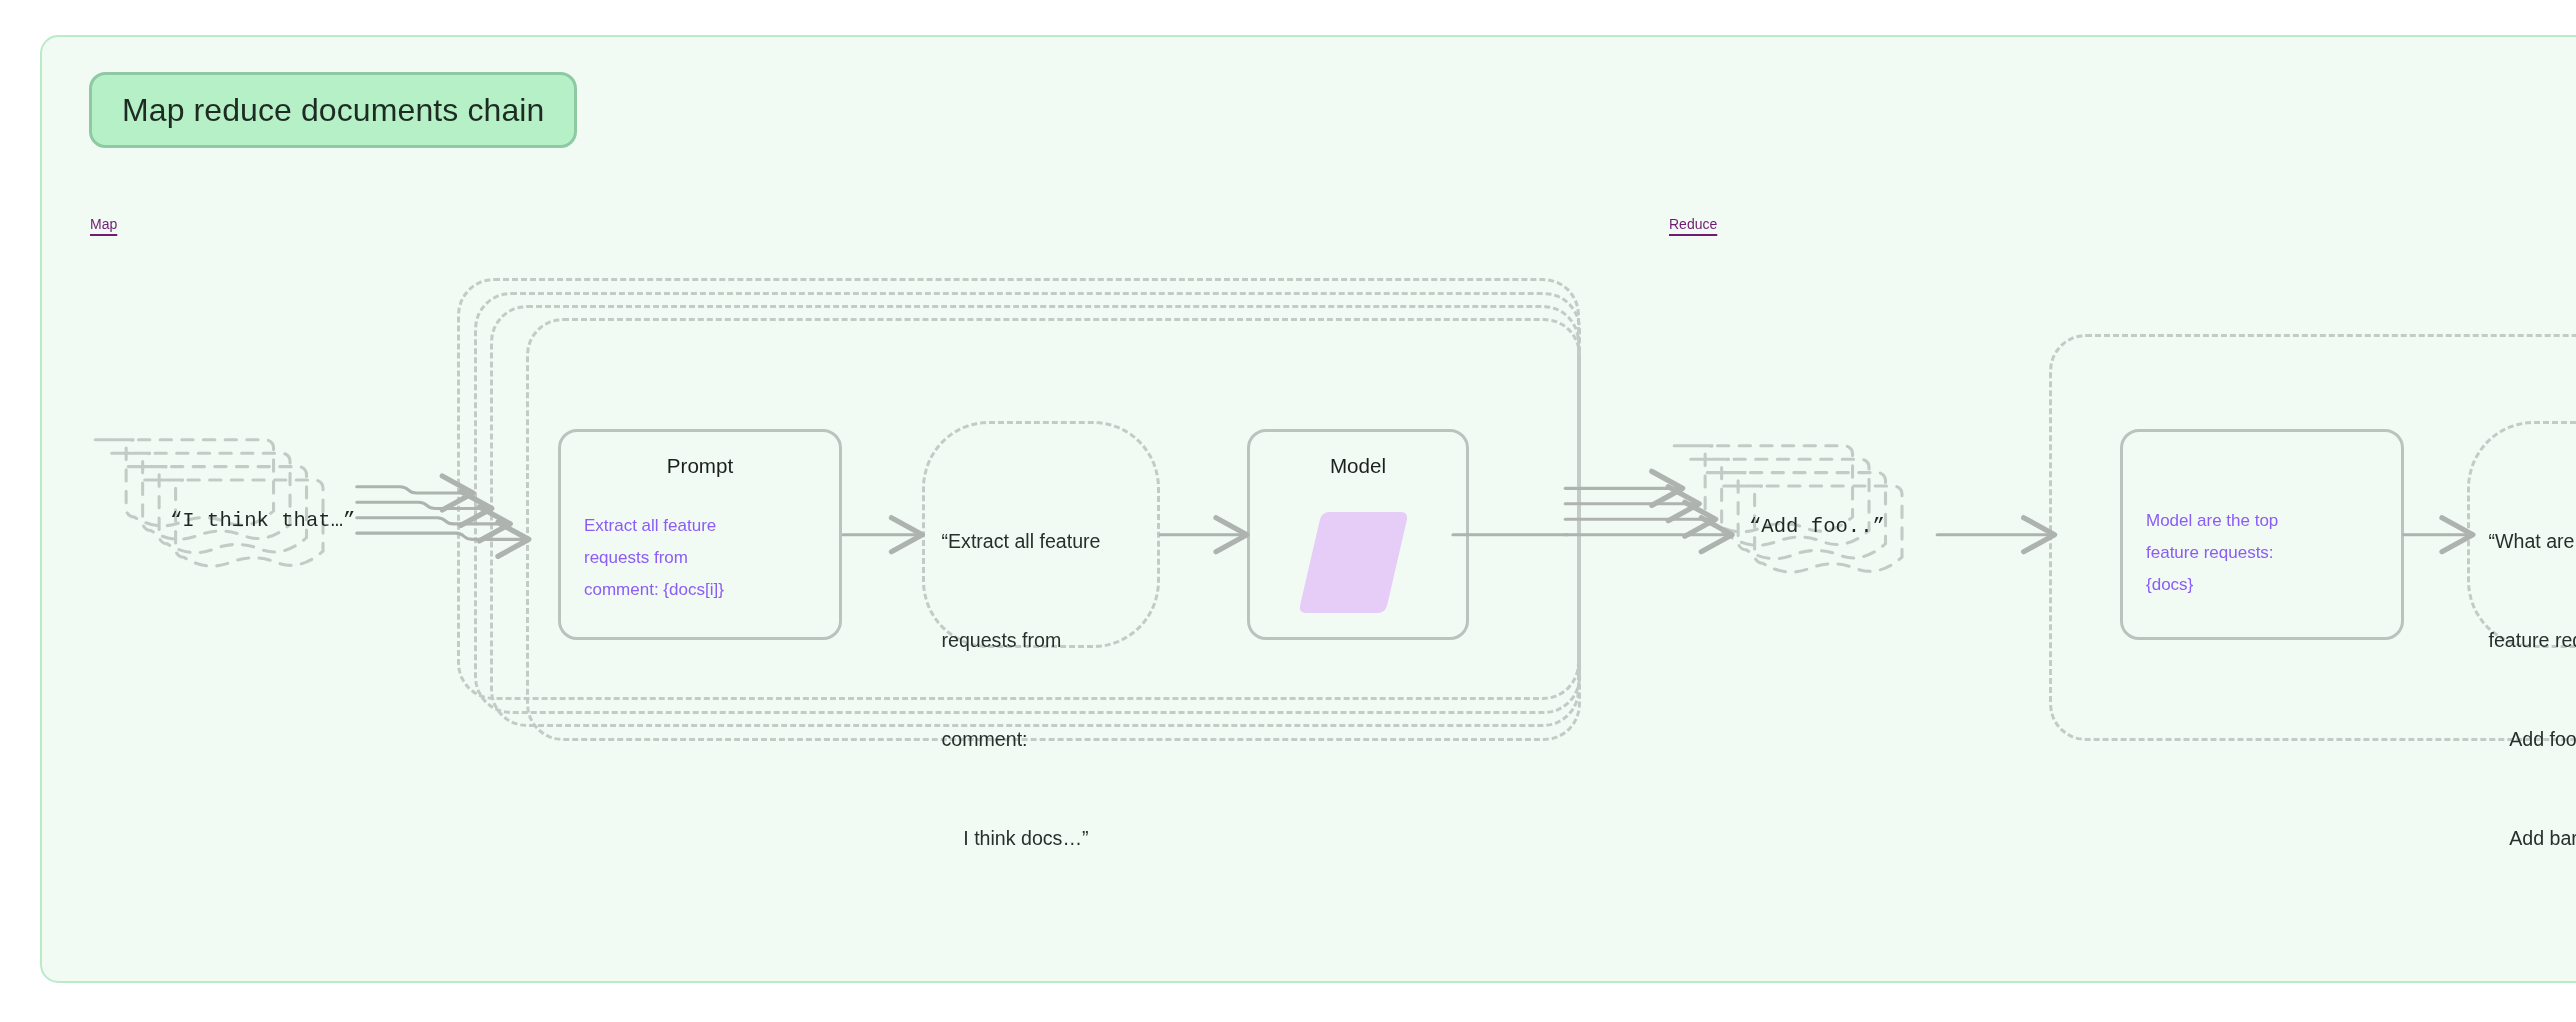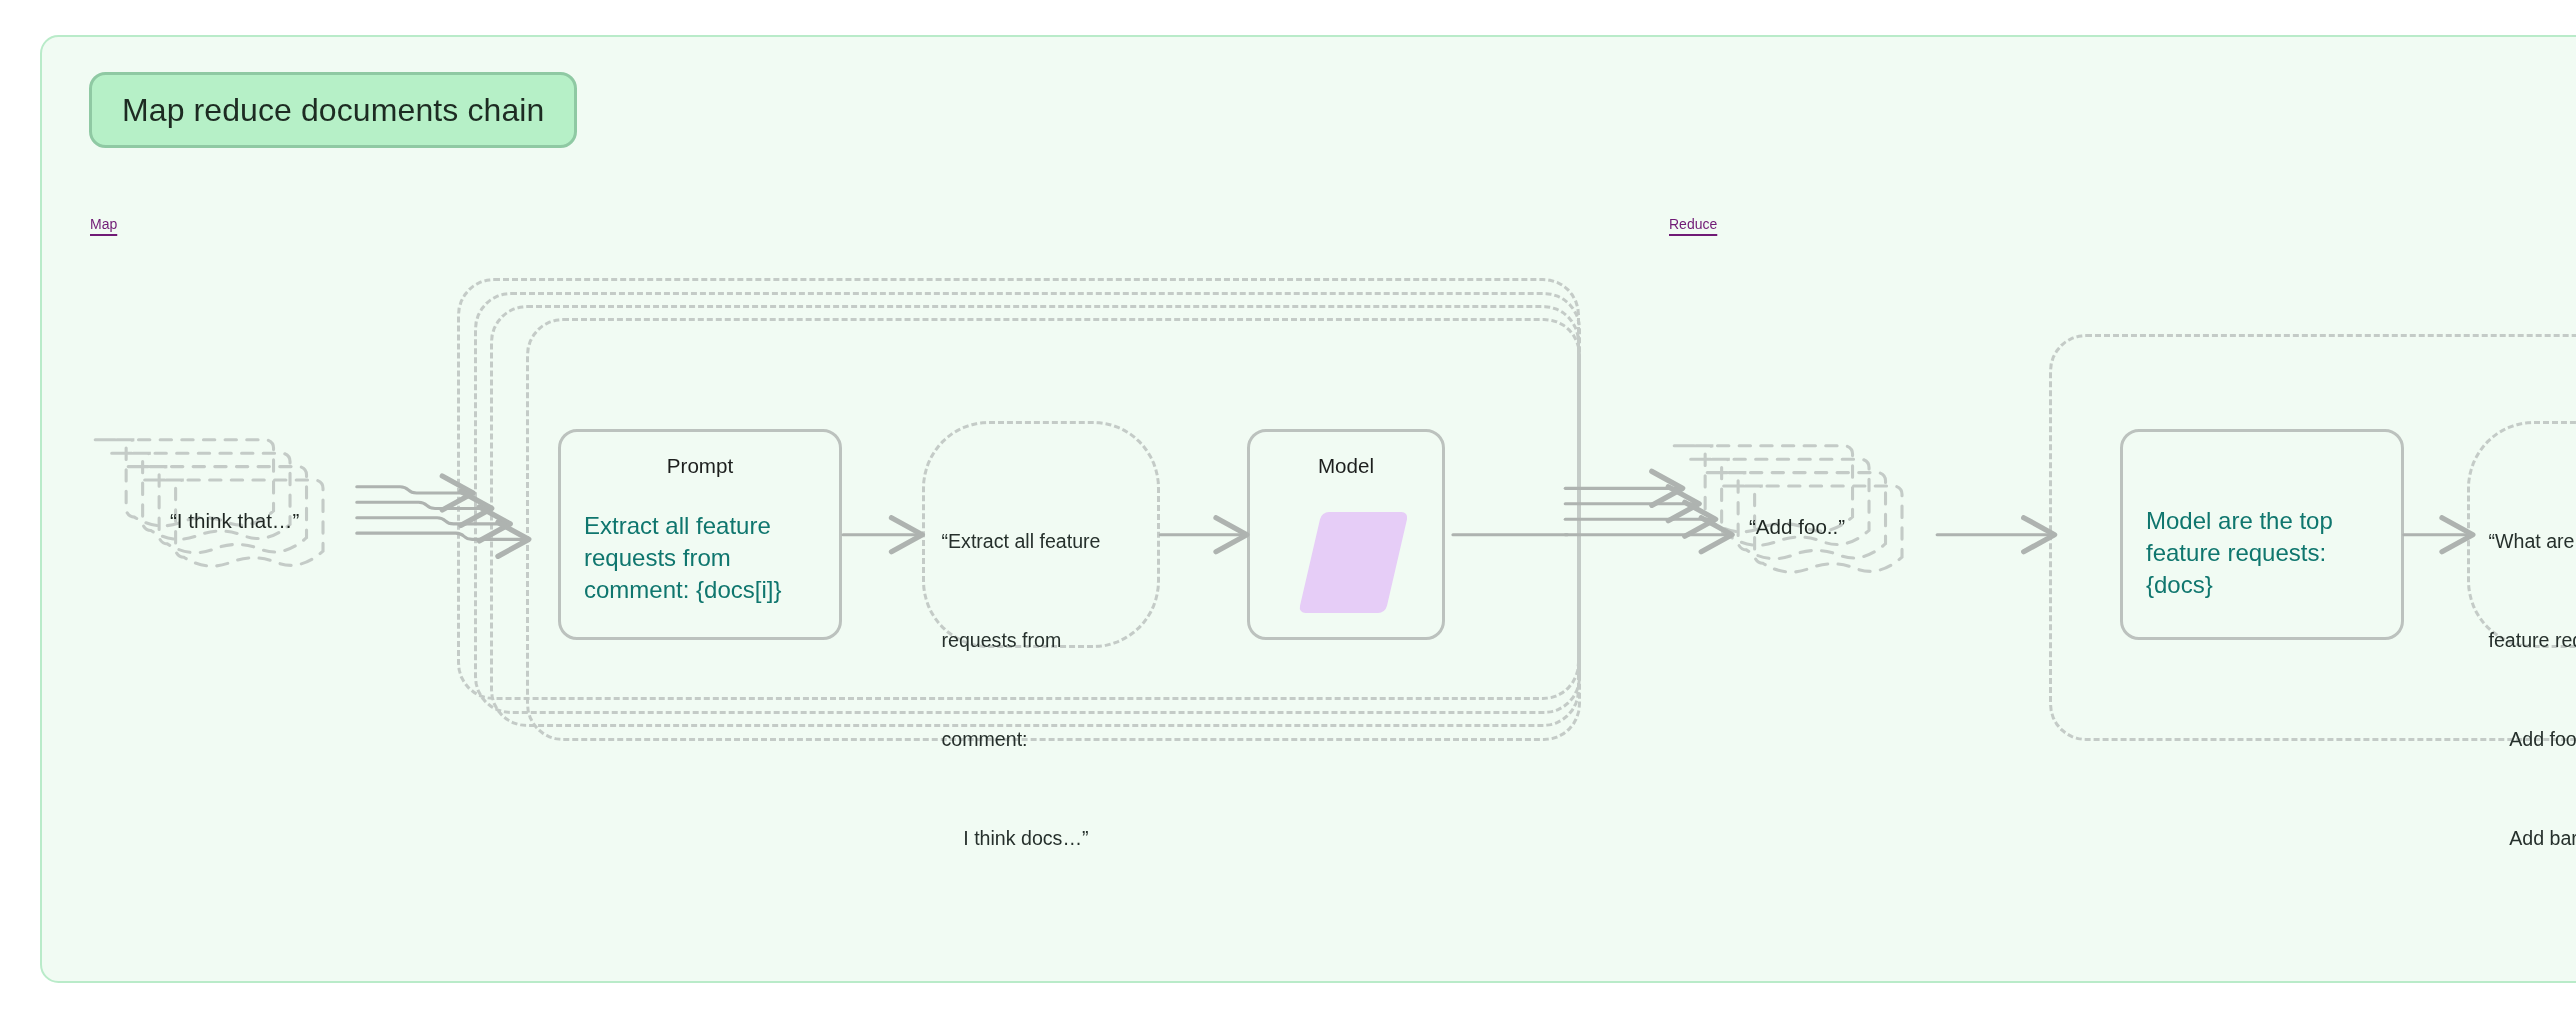--- a/index.html
+++ b/index.html
@@ -85,23 +85,23 @@
     position: absolute;
     left: 0;
     right: 0;
     text-align: center;
     font-size: 20.6px;
     color: #1d1f1e;
     white-space: nowrap;
   }
   .box-body {
     position: absolute;
-    font-size: 24px;
+    font-size: 17px;
     line-height: 32px;
-    color: #0f766e;
+    color: #8b5cf6;
   }
 
   
   .parallelogram {
     position: absolute;
     background: #e6cdf7;
     border-radius: 7.2px;
     transform: skewX(-13deg);
   }
 
@@ -120,20 +120,21 @@
     white-space: pre;
   }
 
   
   .doc-stack { position: absolute; }
   .doc-text {
     position: absolute;
     font-size: 20.6px;
     color: #1f2723;
     white-space: nowrap;
+    font-family: Liberation Mono, monospace;
   }
 
   
   .overlay {
     position: absolute;
     left: 0;
     top: 0;
     width: 3182px;
     height: 1022px;
     pointer-events: none;
@@ -183,21 +184,21 @@
 
 <div class="bubble" style="left:922px; top:421px; width:238px; height:227px;">
   <div class="bubble-text" style="left:16.5px; top:35px; width:206px;">
     <div>“Extract all feature</div>
     <div>requests from</div>
     <div>comment:</div>
     <div>    I think docs…”</div>
   </div>
 </div>
 
-<div class="solid-box" style="left:1247px; top:429px; width:198px; height:211px;">
+<div class="solid-box" style="left:1247px; top:429px; width:222px; height:211px;">
   <div class="box-title" style="top:21.6px;">Model</div>
   <div class="parallelogram" style="left:60px; top:80px; width:87px; height:101px;"></div>
 </div>
 
 <div class="doc-stack" style="left:1667px; top:423px; width:268px; height:160px;">
   <svg width="268" height="160" viewBox="0 0 520 310">
     <g fill="none" stroke="#c4cbc7" stroke-width="6" stroke-linecap="round" stroke-dasharray="22 20">
       <path d="M14,44 h330 a16,16 0 0 1 16,16 v122 q-45,40 -90,22 q-45,-18 -90,0 q-45,18 -90,-10 a16,16 0 0 1 -16,-16 v-118 a16,16 0 0 1 16,-16 z" transform="translate(0,0)"></path>
       <path d="M14,44 h330 a16,16 0 0 1 16,16 v122 q-45,40 -90,22 q-45,-18 -90,0 q-45,18 -90,-10 a16,16 0 0 1 -16,-16 v-118 a16,16 0 0 1 16,-16 z" transform="translate(32,26)"></path>
       <path d="M14,44 h330 a16,16 0 0 1 16,16 v122 q-45,40 -90,22 q-45,-18 -90,0 q-45,18 -90,-10 a16,16 0 0 1 -16,-16 v-118 a16,16 0 0 1 16,-16 z" transform="translate(64,52)"></path>

